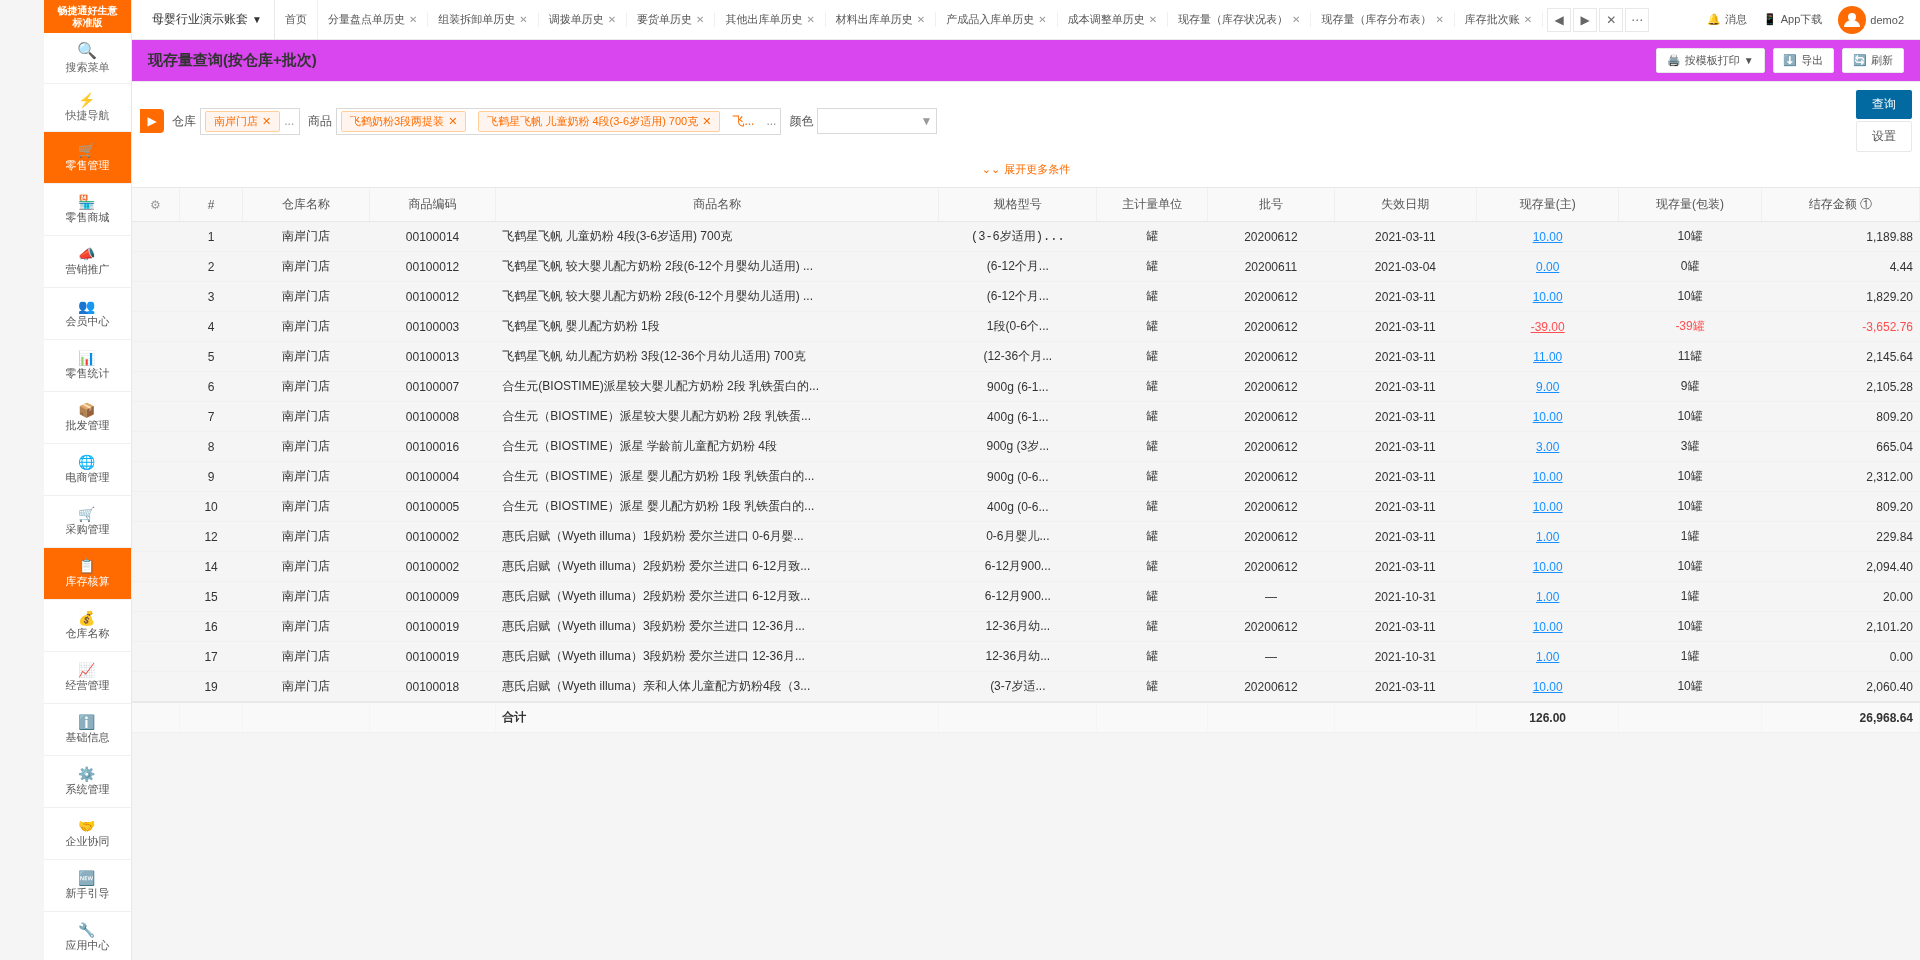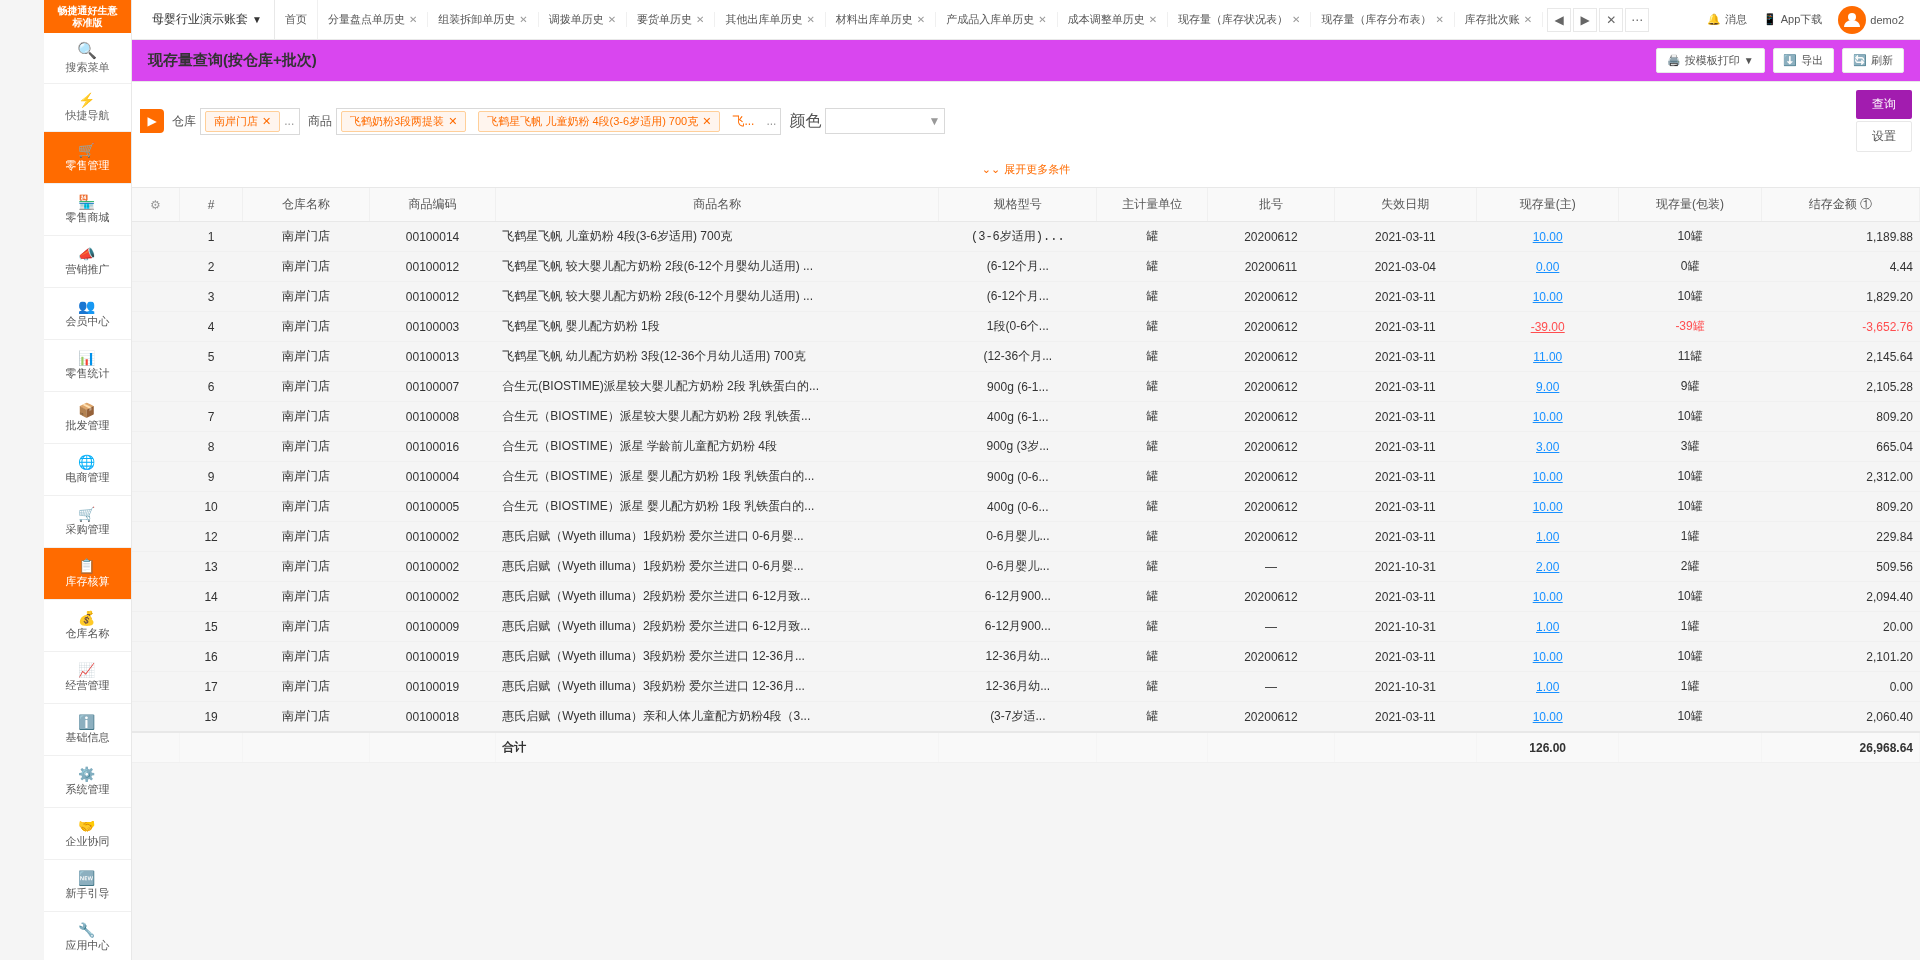--- a/index.html
+++ b/index.html
@@ -24,21 +24,21 @@
     .btn-export { display: flex; align-items: center; gap: 4px; padding: 4px 10px; border: 1px solid #e8e8e8; background: #fff; color: #555; cursor: pointer; font-size: 11px; border-radius: 2px; }
     .btn-refresh { display: flex; align-items: center; gap: 4px; padding: 4px 10px; border: 1px solid #e8e8e8; background: #fff; color: #555; cursor: pointer; font-size: 11px; border-radius: 2px; }
     .filter-tag { display: inline-flex; align-items: center; gap: 4px; padding: 2px 8px; background: #fff5ee; border: 1px solid #ffcf99; color: #ff6b00; border-radius: 2px; font-size: 11px; cursor: pointer; }
     .filter-tag .tag-close { cursor: pointer; color: #ff6b00; }
     .expand-more-btn { display: flex; align-items: center; gap: 4px; color: #ff6b00; font-size: 11px; cursor: pointer; background: none; border: none; padding: 4px 12px; }
 
     
     .orange-arrow { width: 24px; height: 24px; background: #ff6b00; border-radius: 0 4px 4px 0; display: flex; align-items: center; justify-content: center; cursor: pointer; color: #fff; flex-shrink: 0; }
 
     
-    .btn-query { padding: 6px 16px; background: #a21caf; color: #fff; border: none; cursor: pointer; font-size: 12px; border-radius: 2px; }
+    .btn-query { padding: 6px 16px; background: #0369a1; color: #fff; border: none; cursor: pointer; font-size: 12px; border-radius: 2px; }
     .btn-settings { padding: 6px 12px; background: #fff; color: #555; border: 1px solid #e8e8e8; cursor: pointer; font-size: 12px; border-radius: 2px; display: block; }
 
     
     .data-table { width: 100%; border-collapse: collapse; table-layout: fixed; }
     .data-table th { background: #f9f9f9; border-bottom: 1px solid #e8e8e8; border-right: 1px solid #f0f0f0; padding: 8px 6px; text-align: center; font-weight: normal; color: #555; font-size: 12px; white-space: nowrap; position: sticky; top: 0; z-index: 10; }
     .data-table td { border-bottom: 1px solid #f0f0f0; border-right: 1px solid #f5f5f5; padding: 6px 6px; text-align: center; font-size: 12px; color: #333; }
     .data-table td.text-left { text-align: left; }
     .data-table td.text-right { text-align: right; }
     .data-table td.link { color: #1890ff; cursor: pointer; text-decoration: underline; }
     .data-table td.negative { color: #ff4d4f; }
@@ -265,21 +265,21 @@
           <div class="filter-tag">
             <span>飞鹤星飞帆 儿童奶粉 4段(3-6岁适用) 700克</span>
             <span class="tag-close">✕</span>
           </div>
           <span style="color:#ff6b00;font-size:12px;cursor:pointer;">飞...</span>
           <span style="color:#999;cursor:pointer;">...</span>
         </div>
       </div>
 
       <div style="display:flex;align-items:center;gap:4px;">
-        <span style="color:#555;font-size:16px;">颜色</span>
+        <span style="color:#555;font-size:12px;">颜色</span>
         <div style="display:flex;align-items:center;border:1px solid #d9d9d9;min-height:26px;padding:2px 4px;background:#fff;min-width:120px;">
           <span style="margin-left:auto;color:#999;">▼</span>
         </div>
       </div>
 
       <div style="margin-left:auto;display:flex;flex-direction:column;gap:2px;">
         <button class="btn-query">
           <span>查询</span>
         </button>
         <button class="btn-settings">
@@ -502,34 +502,20 @@
     <td style="overflow:hidden;text-overflow:ellipsis;white-space:nowrap;" title="0-6月婴儿...">0-6月婴儿...</td>
     <td>罐</td>
     <td>20200612</td>
     <td>2021-03-11</td>
     <td class="link">1.00</td>
     <td class="">1罐</td>
     <td class="text-right">229.84</td>
   </tr>
           <tr>
     <td style="text-align:center;"></td>
-    <td>13</td>
-    <td>南岸门店</td>
-    <td>00100002</td>
-    <td class="text-left" style="overflow:hidden;text-overflow:ellipsis;white-space:nowrap;max-width:280px;" title="惠氏启赋（Wyeth illuma）1段奶粉 爱尔兰进口 0-6月婴...">惠氏启赋（Wyeth illuma）1段奶粉 爱尔兰进口 0-6月婴...</td>
-    <td style="overflow:hidden;text-overflow:ellipsis;white-space:nowrap;" title="0-6月婴儿...">0-6月婴儿...</td>
-    <td>罐</td>
-    <td>—</td>
-    <td>2021-10-31</td>
-    <td class="link">2.00</td>
-    <td class="">2罐</td>
-    <td class="text-right">509.56</td>
-  </tr>
-          <tr>
-    <td style="text-align:center;"></td>
     <td>14</td>
     <td>南岸门店</td>
     <td>00100002</td>
     <td class="text-left" style="overflow:hidden;text-overflow:ellipsis;white-space:nowrap;max-width:280px;" title="惠氏启赋（Wyeth illuma）2段奶粉 爱尔兰进口 6-12月致...">惠氏启赋（Wyeth illuma）2段奶粉 爱尔兰进口 6-12月致...</td>
     <td style="overflow:hidden;text-overflow:ellipsis;white-space:nowrap;" title="6-12月900...">6-12月900...</td>
     <td>罐</td>
     <td>20200612</td>
     <td>2021-03-11</td>
     <td class="link">10.00</td>
     <td class="">10罐</td>

